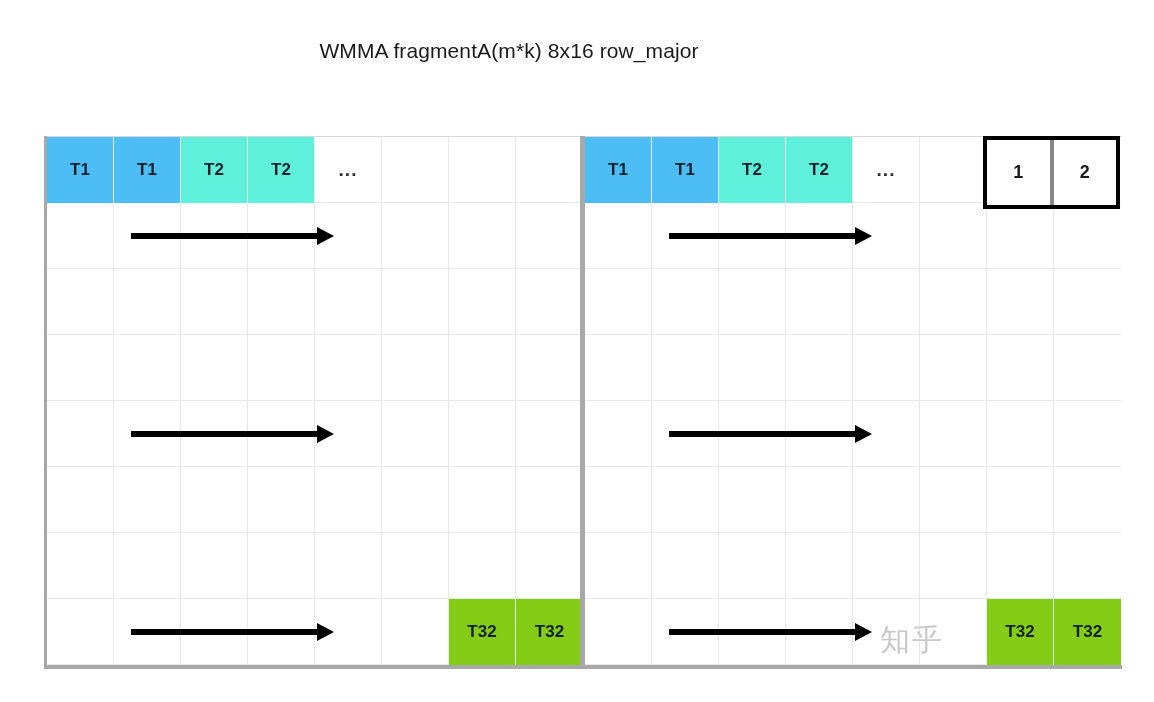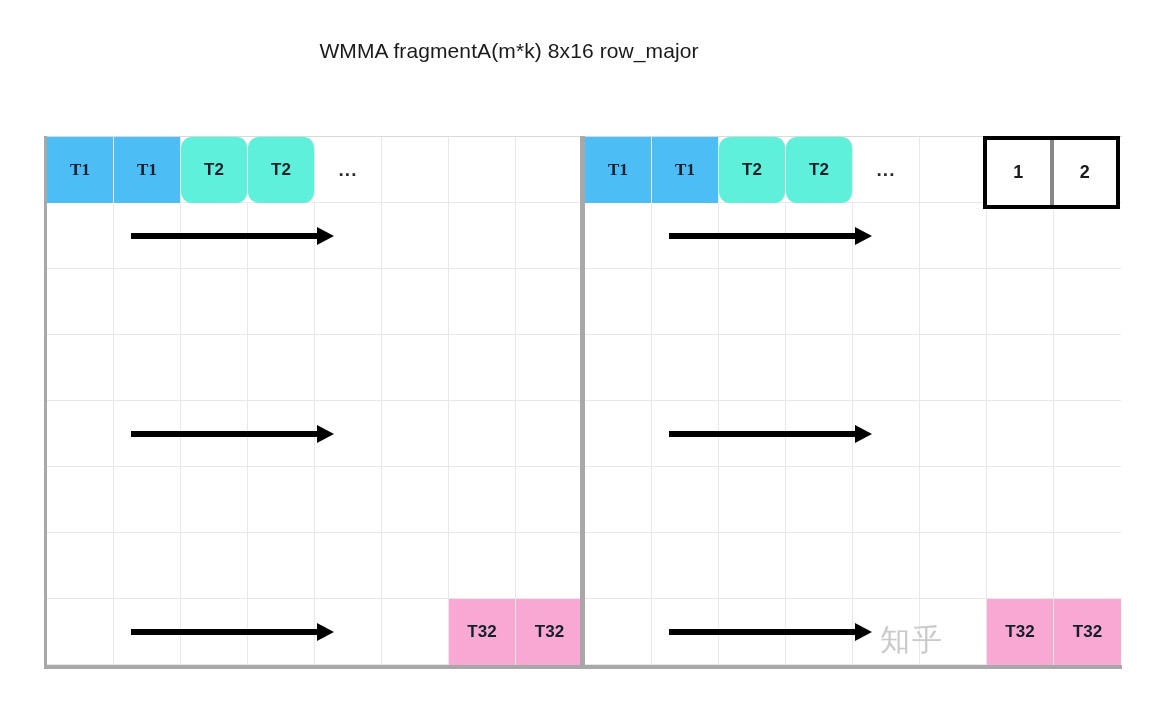--- a/index.html
+++ b/index.html
@@ -106,23 +106,23 @@
   }
   .grid-cell.c0 { left: 0px; }
   .grid-cell.c1 { left: 67px; }
   .grid-cell.c2 { left: 134px; }
   .grid-cell.c3 { left: 201px; }
   .grid-cell.c4 { left: 268px; }
   .grid-cell.c5 { left: 335px; }
   .grid-cell.c6 { left: 402px; }
   .grid-cell.c7 { left: 469px; border-right: none; }
 
-  .fill-blue   { background: #4dbdf5; font-family: Liberation Serif, serif; }
-  .fill-cyan   { background: #5ff0dc; border-radius: 11px; }
-  .fill-darkblue { background: #f9a8d4; }
+  .fill-blue   { background: #4dbdf5; }
+  .fill-cyan   { background: #5ff0dc; }
+  .fill-darkblue { background: #84cc16; }
   .fill-none   { background: transparent; }
 
   .cell-ellipsis {
     font-size: 19px;
     font-weight: bold;
     color: #2a2a2a;
     letter-spacing: 1px;
   }
 
   

